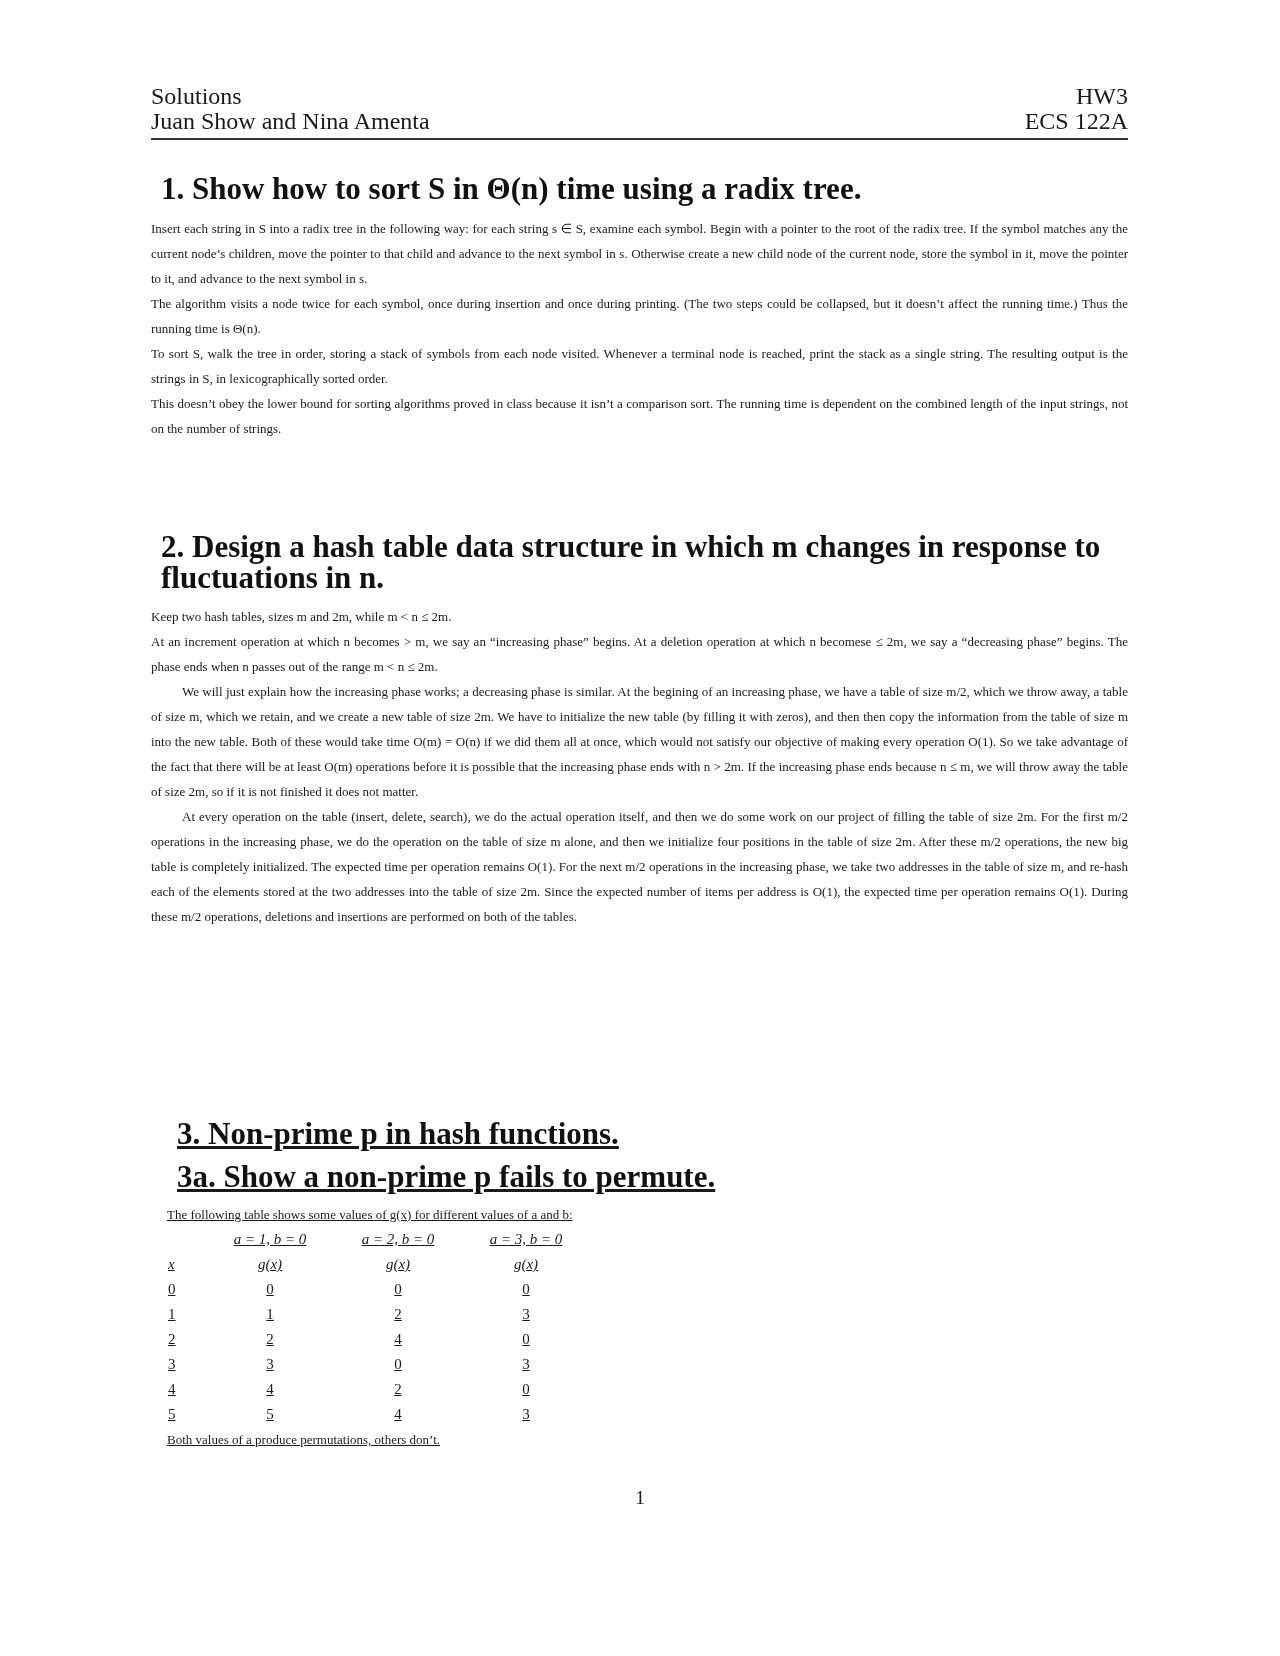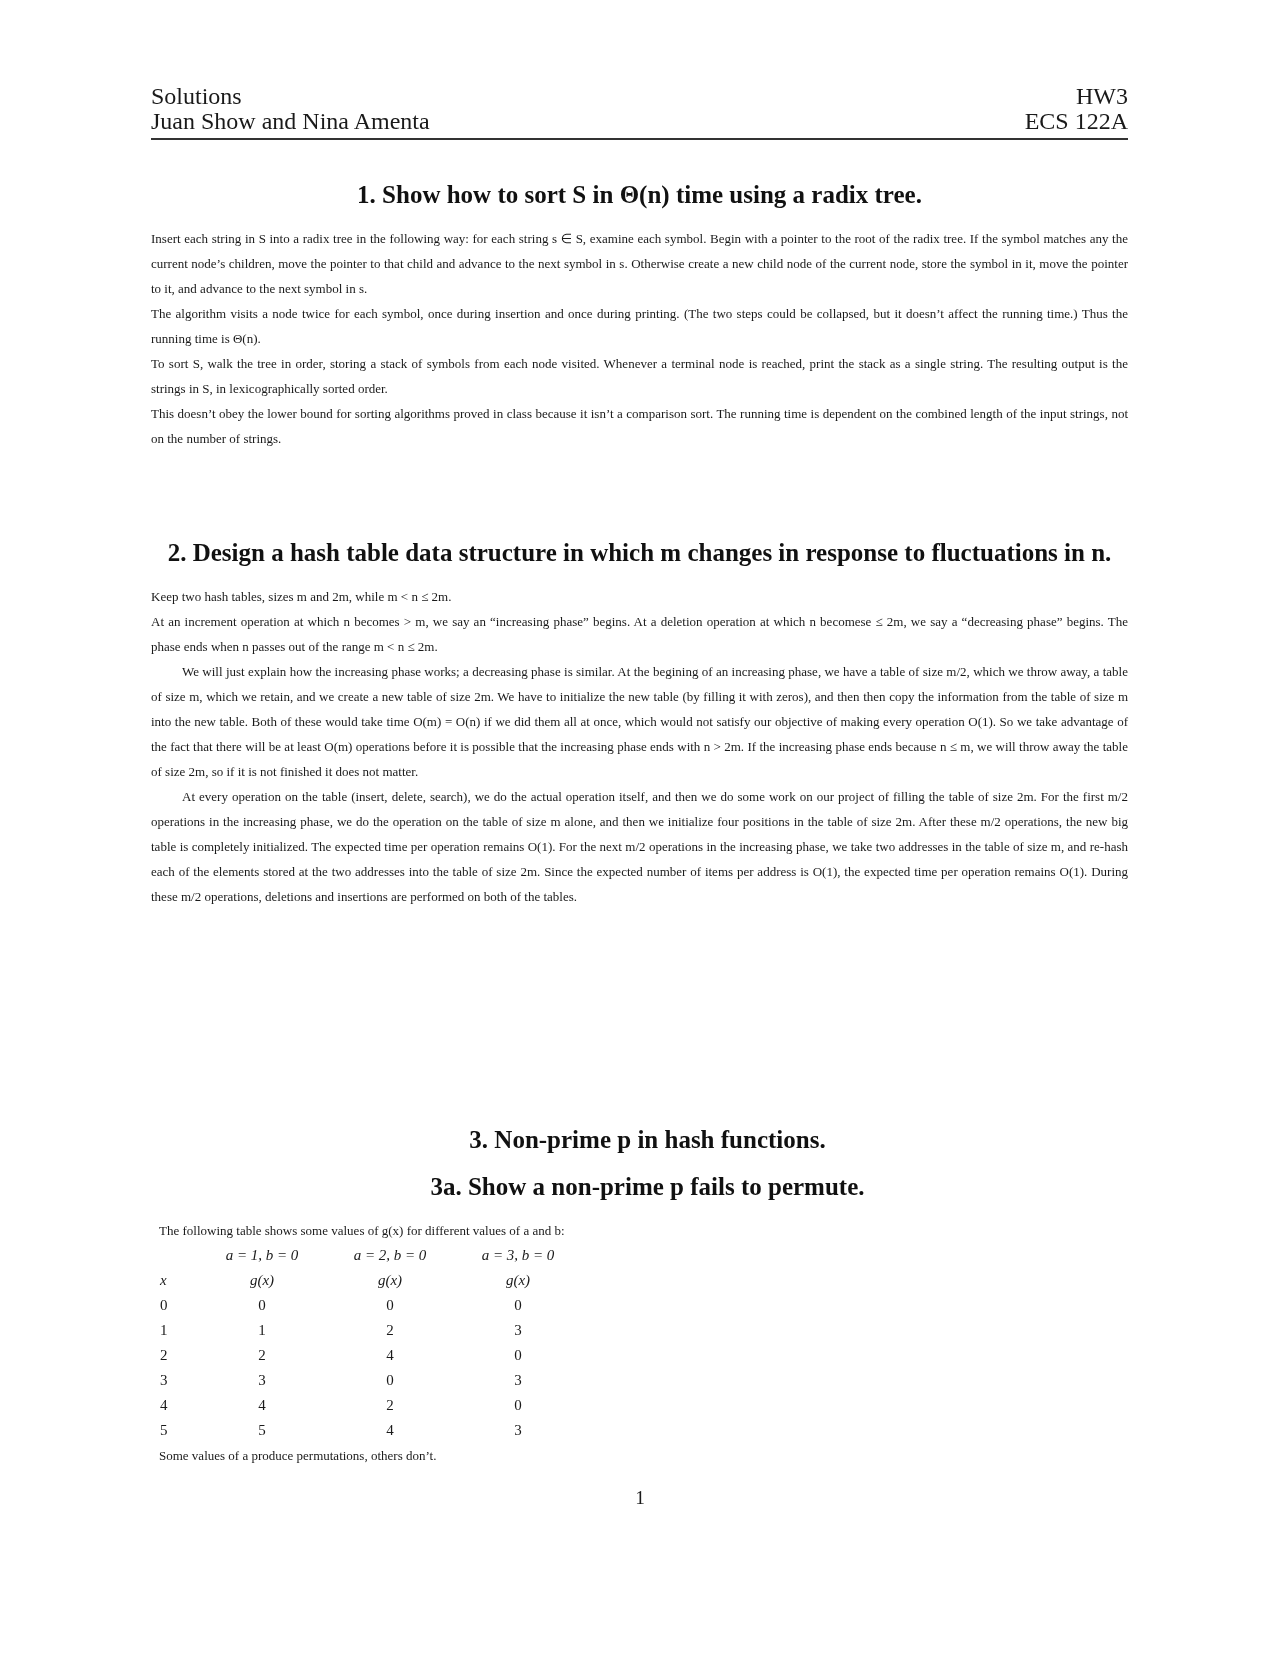--- a/index.html
+++ b/index.html
@@ -5,28 +5,28 @@
   html, body { margin: 0; padding: 0; background: #ffffff; }
   body {
     width: 1280px; height: 1656px; position: relative; overflow: hidden;
     font-family: "DejaVu Serif", "Liberation Serif", serif;
     color: #1a1a1a;
   }
   .page { position: absolute; left: 151px; top: 84px; width: 977px; }
   .hdr { display: flex; justify-content: space-between; font-size: 24px; line-height: 25px; font-family: "Liberation Serif", serif; }
   .hdr .col-r { text-align: right; }
   .rule { border-top: 2px solid #333; margin-top: 4px; }
-  h2 { font-family: "Liberation Serif", serif; font-weight: bold; font-size: 25px; line-height: 31px; margin: 16px; color: #111; text-align: center; }
+  h2 { font-family: "Liberation Serif", serif; font-weight: bold; font-size: 31px; line-height: 31px; margin: 10px; color: #111; }
   .sec1 { position: absolute; top: 79px; left: 0; width: 977px; }
   p { margin: 0; font-family: "Liberation Serif", serif; font-size: 13px; line-height: 25px; text-align: justify; }
   .indent { text-indent: 31px; }
   .sec1 .body { margin-top: 12px; }
   .sec2 { position: absolute; top: 437px; left: 0; width: 977px; }
   .sec2 .body { margin-top: 11px; }
-  .sec3 { position: absolute; top: 1024px; left: 8px; width: 977px; }
+  .sec3 { position: absolute; top: 1024px; left: 16px; width: 977px; text-decoration: underline; }
   .sec3a { margin-top: 12px; }
   .sec3 .body { margin-top: 0; }
   i, .m { font-style: italic; }
   table.gx { border-collapse: collapse; font-family: "Liberation Serif", serif; font-size: 15px; }
   table.gx td { padding: 0; height: 25px; line-height: 25px; text-align: center; }
   table.gx td.xcol { width: 38px; text-align: left; padding-left: 1px; }
   table.gx td.c1 { width: 128px; }
   table.gx td.c2 { width: 128px; }
   table.gx td.c3 { width: 128px; }
   .pagenum { position: absolute; left: 0; width: 1280px; top: 1487px; text-align: center; font-family: "Liberation Serif", serif; font-size: 19.3px; }
@@ -117,18 +117,18 @@
           <td class="c3">0</td>
         </tr>
         <tr>
           <td class="xcol">5</td>
           <td class="c1">5</td>
           <td class="c2">4</td>
           <td class="c3">3</td>
         </tr>
       </tbody>
         </table>
-      <p>Some values of a produce permutations, others don’t.</p>
+      <p>Both values of a produce permutations, others don’t.</p>
     </div>
   </div>
 </div>
 
 <div class="pagenum">1</div>
 
 </body></html>

